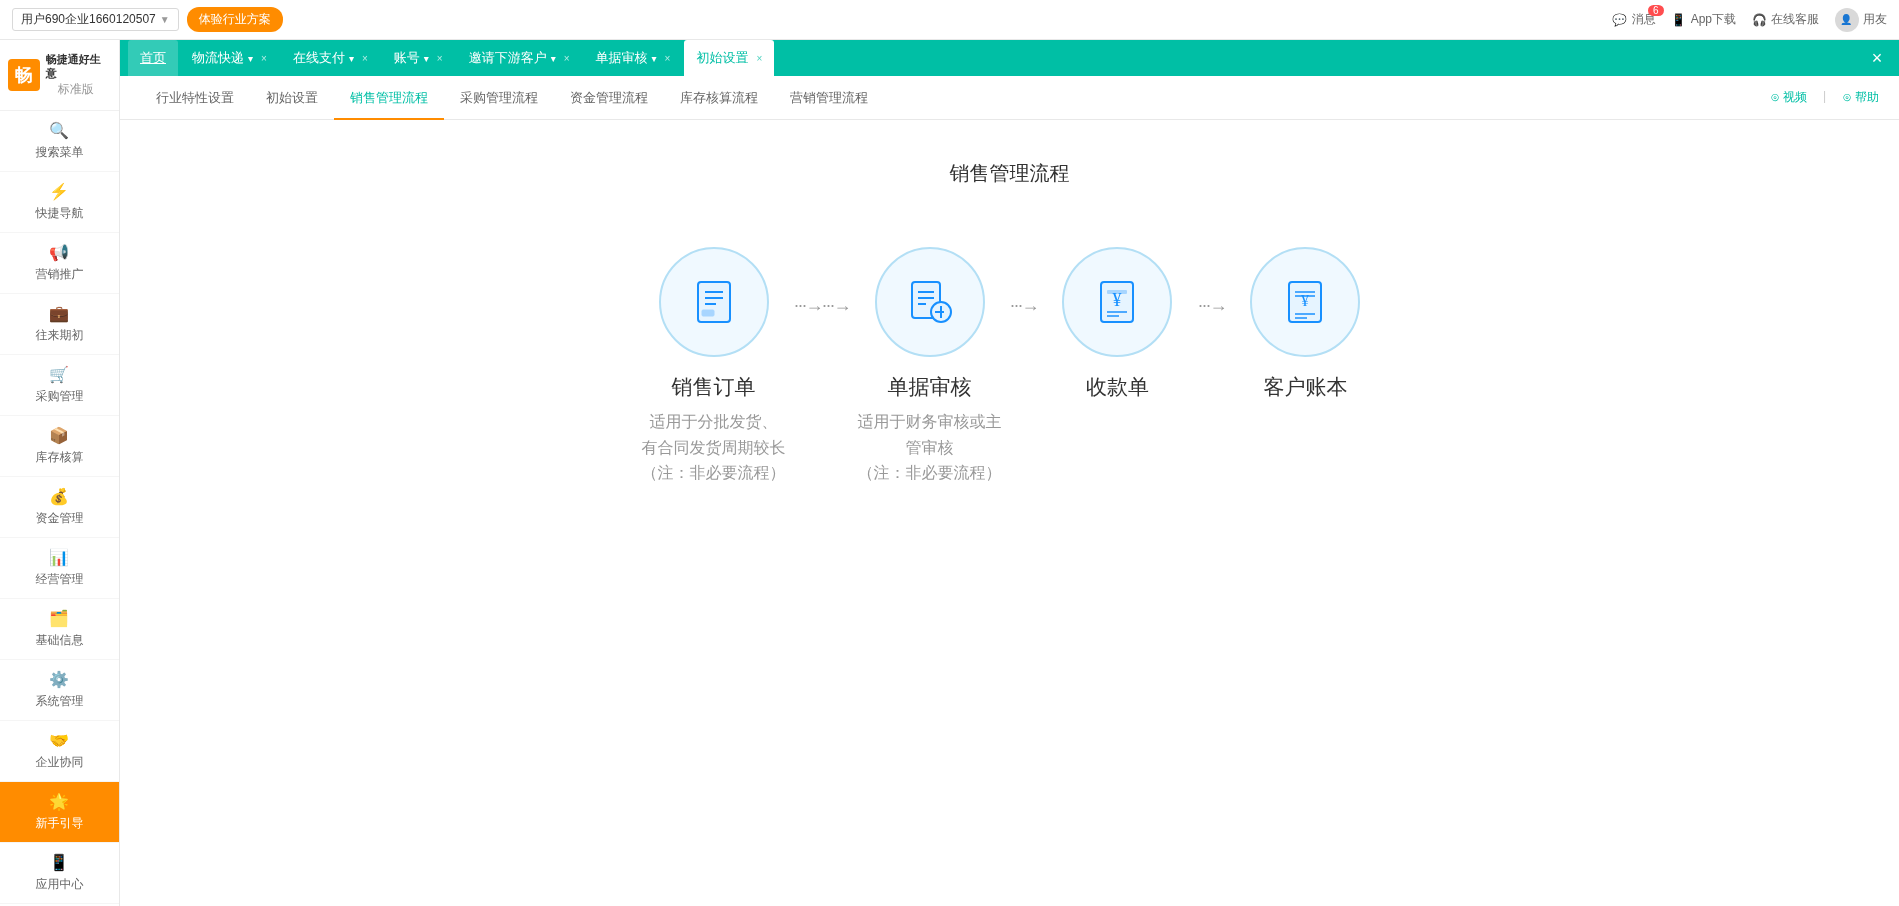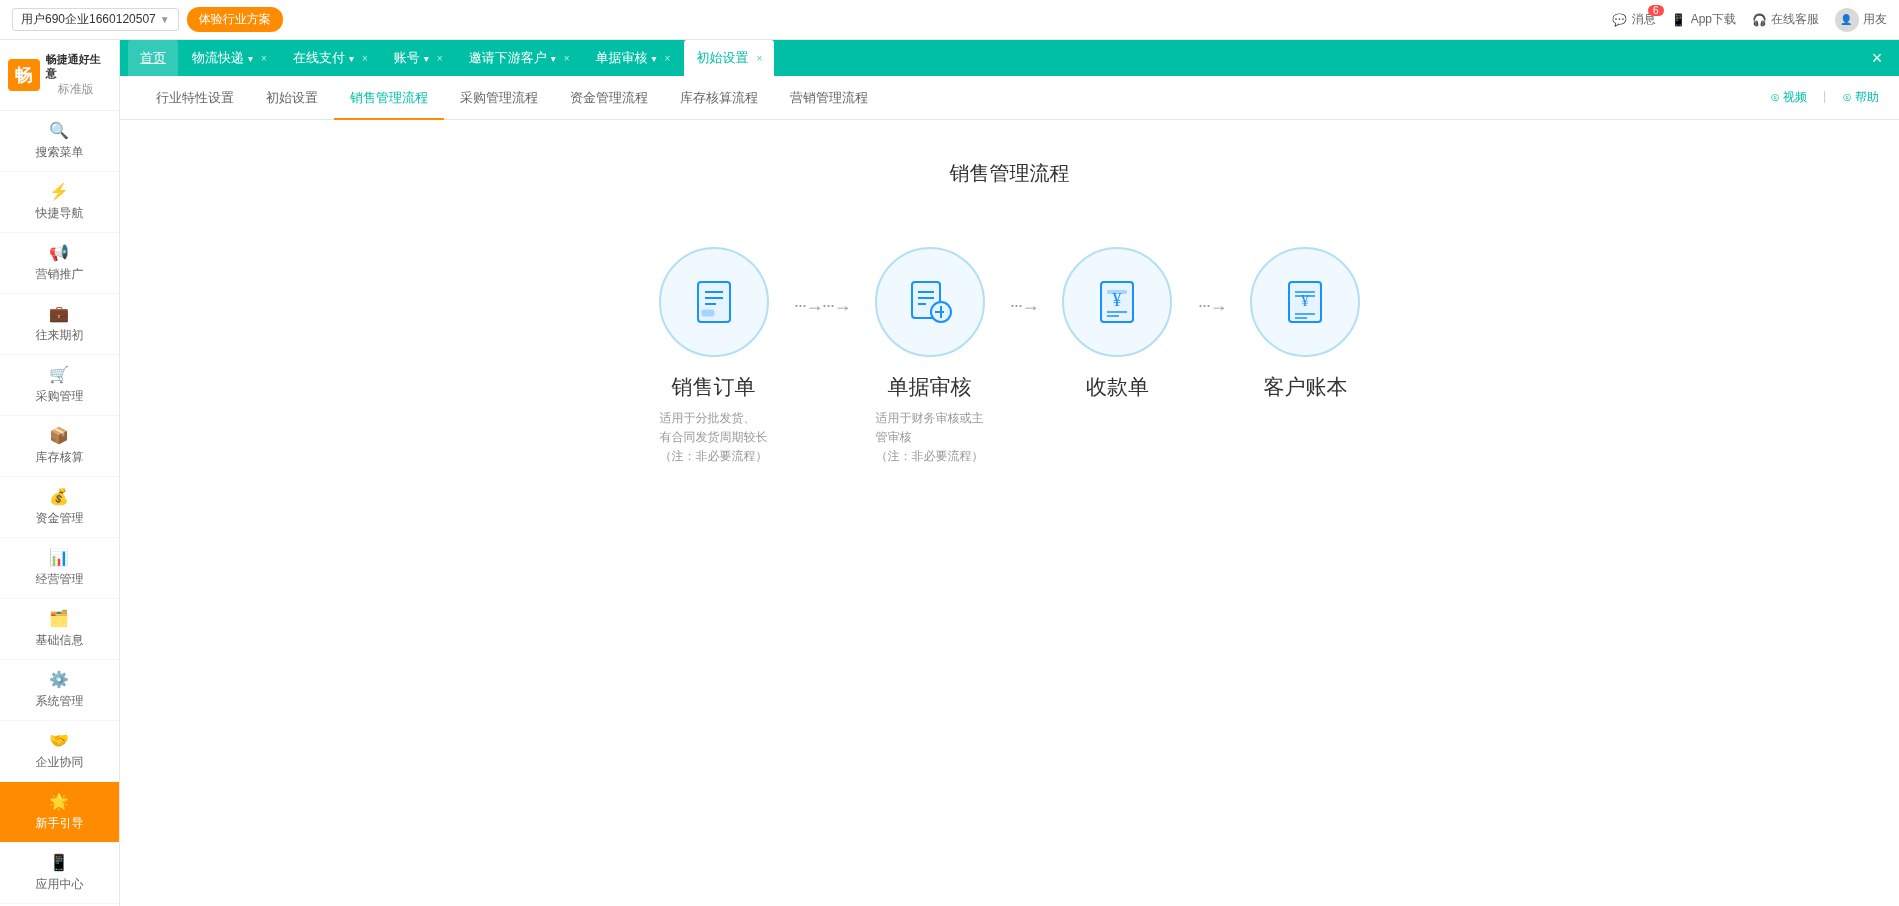--- a/index.html
+++ b/index.html
@@ -125,21 +125,21 @@
       border: 2px solid #b3dff5; background: #f0f9ff;
       display: flex; align-items: center; justify-content: center;
       margin-bottom: 16px;
     }
     .flow-circle svg { width: 52px; height: 52px; }
     .flow-label {
       font-size: 21px; color: #333; font-weight: 500; margin-bottom: 8px;
       text-align: right;
     }
     .flow-desc {
-      font-size: 12px; color: #999; line-height: 1.6;
+      font-size: 16px; color: #999; text-align: center; line-height: 1.6;
     }
     .flow-arrow {
       display: flex; align-items: flex-start; padding-top: 48px;
       color: #999; font-size: 18px; letter-spacing: -2px;
     }
   </style>
 </head>
 <body>
 
 <div class="top-bar">

